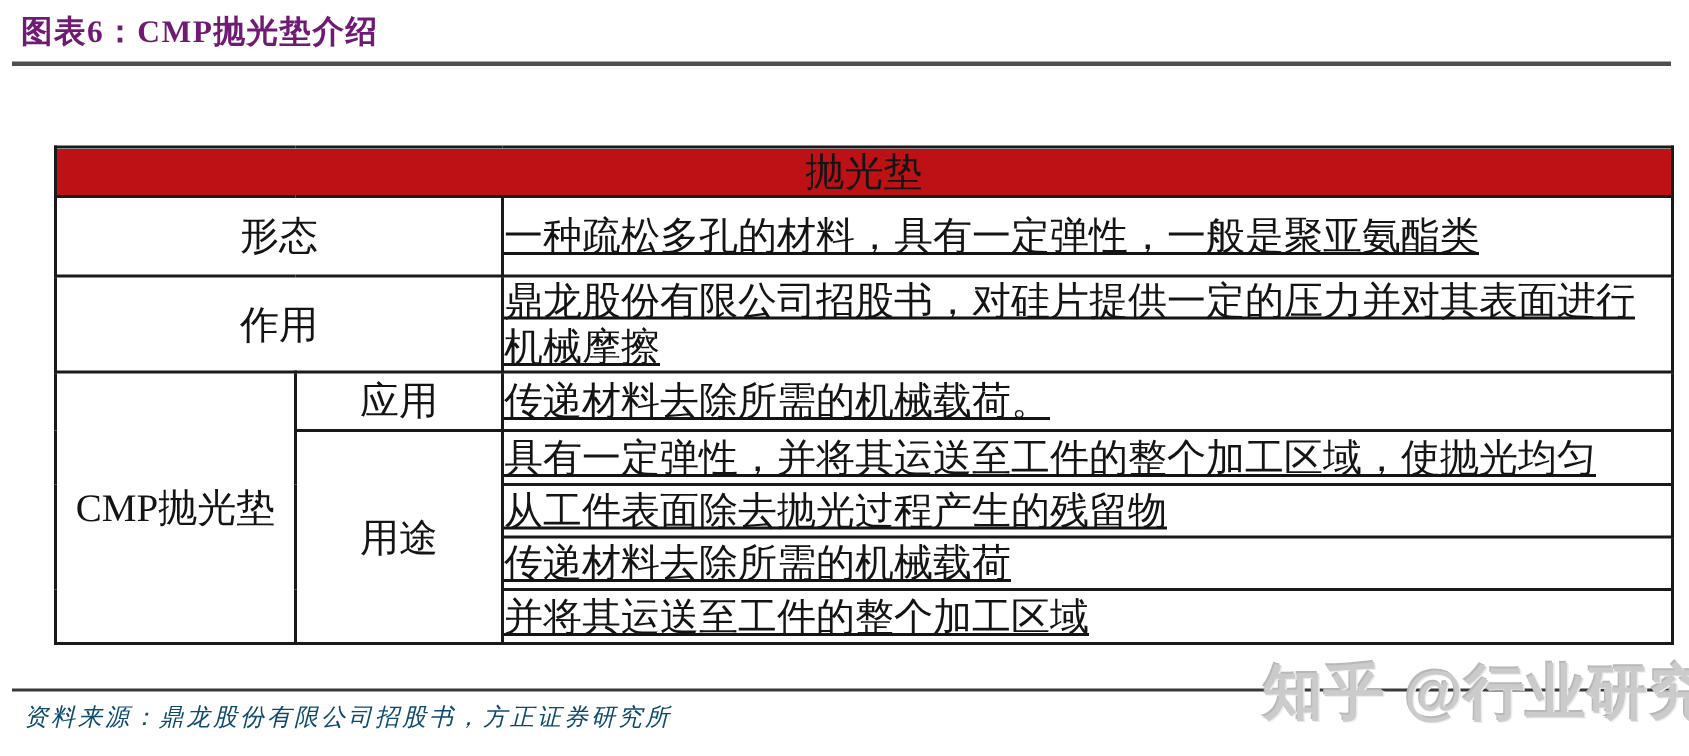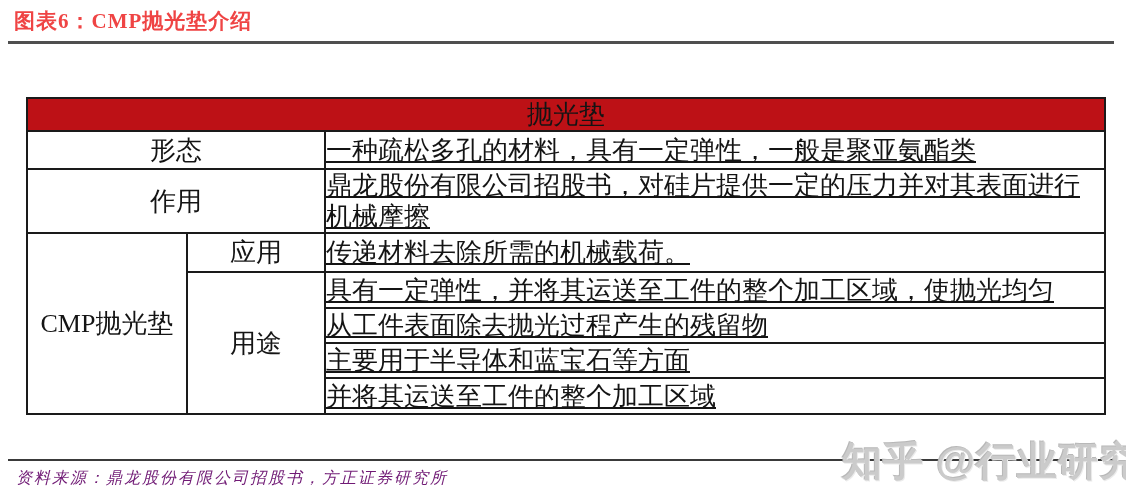--- a/index.html
+++ b/index.html
@@ -14,34 +14,34 @@
     overflow: hidden;
     font-family: "Liberation Serif", serif;
   }
   .caption {
     position: absolute;
     left: 14px;
     top: 7px;
     font-size: 21px;
     font-weight: bold;
     letter-spacing: 1px;
-    color: #ef4444;
+    color: #701a75;
     white-space: nowrap;
   }
   .caption-rule {
     position: absolute;
     left: 8px;
     top: 41px;
     width: 1106px;
     height: 3px;
     background: #4f4f4f;
   }
   table.pad-table {
     position: absolute;
-    left: 26px;
+    left: 36px;
     top: 97px;
     width: 1078px;
     border-collapse: collapse;
     table-layout: fixed;
   }
   table.pad-table td {
     border: 2px solid #1a1a1a;
     font-size: 26px;
     line-height: 31px;
     color: #141414;
@@ -60,41 +60,41 @@
     vertical-align: middle;
   }
   td.value-cell {
     text-align: left;
     vertical-align: middle;
     padding-left: 8px;
     padding-right: 4px;
     text-decoration: underline;
   }
   tr.h33 { height: 33px; }
-  tr.h38 { height: 38px; }
+  tr.h38 { height: 53px; }
   tr.h64 { height: 64px; }
   tr.h39 { height: 39px; }
   tr.h36 { height: 36px; }
   tr.h35 { height: 35px; }
   .bottom-rule {
     position: absolute;
     left: 8px;
     top: 459px;
     width: 1106px;
     height: 2px;
     background: #3a3a3a;
   }
   .source-note {
     position: absolute;
     left: 16px;
     top: 468px;
     font-size: 16px;
     font-style: italic;
     letter-spacing: 2px;
-    color: #701a75;
+    color: #0c4a6e;
     white-space: nowrap;
   }
   .watermark {
     position: absolute;
     left: 842px;
     top: 434px;
     font-family: "Liberation Sans", sans-serif;
     font-size: 40px;
     font-weight: bold;
     letter-spacing: 1px;
@@ -133,21 +133,21 @@
       <td class="value-cell">传递材料去除所需的机械载荷。</td>
     </tr>
     <tr class="h36">
       <td class="label-cell" rowspan="4">用途</td>
       <td class="value-cell">具有一定弹性，并将其运送至工件的整个加工区域，使抛光均匀</td>
     </tr>
     <tr class="h35">
       <td class="value-cell">从工件表面除去抛光过程产生的残留物</td>
     </tr>
     <tr class="h35">
-      <td class="value-cell">主要用于半导体和蓝宝石等方面</td>
+      <td class="value-cell">传递材料去除所需的机械载荷</td>
     </tr>
     <tr class="h36">
       <td class="value-cell">并将其运送至工件的整个加工区域</td>
     </tr>
   </tbody>
 </table>
 
 <div class="bottom-rule"></div>
 <div class="watermark">知乎 @行业研究</div>
 <div class="source-note">资料来源：鼎龙股份有限公司招股书，方正证券研究所</div>

